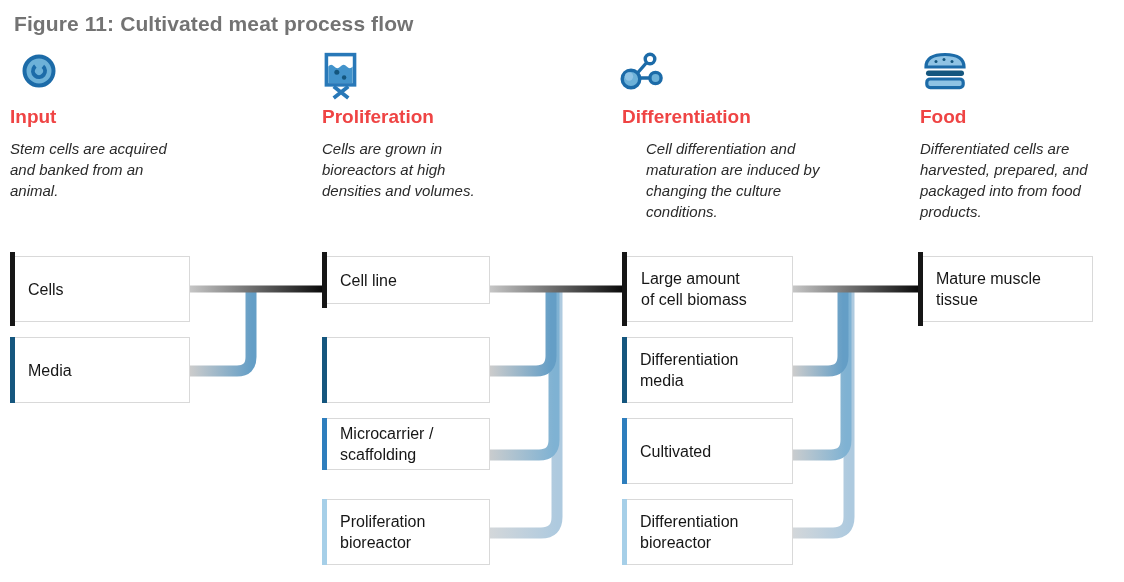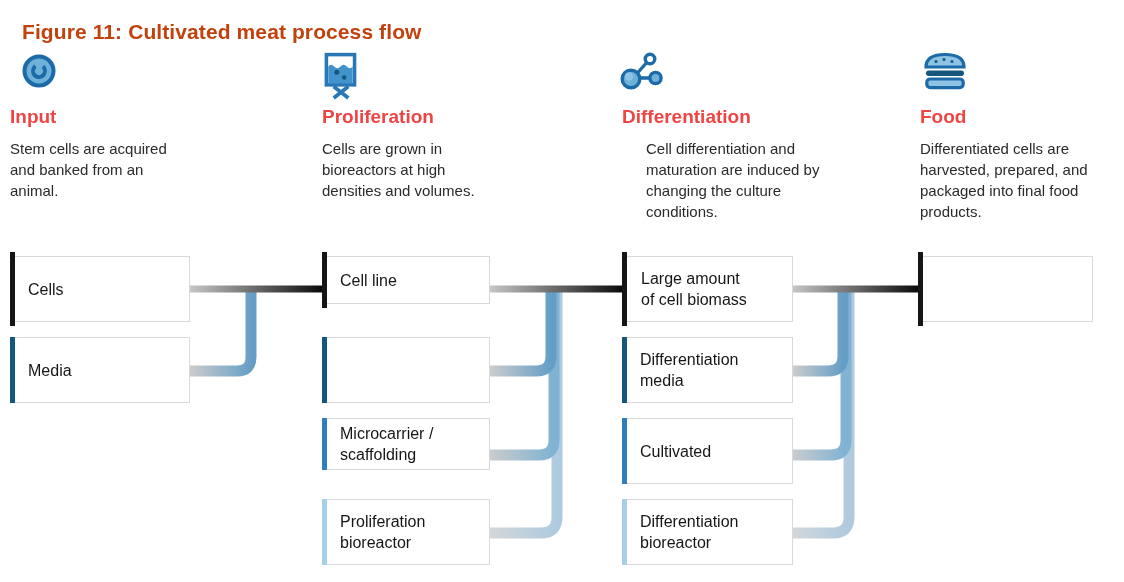--- a/index.html
+++ b/index.html
@@ -1,29 +1,29 @@
 <!DOCTYPE html>
 <html><head>
 <meta charset="utf-8">
 <style>
   html,body{margin:0;padding:0;background:#ffffff;}
   .canvas{
     position:relative;width:1124px;height:582px;background:#ffffff;
     font-family:"Liberation Sans",sans-serif;overflow:hidden;
   }
   .figure-title{
-    position:absolute;left:10px;top:8px;margin:12px;
-    font-size:21px;font-weight:700;color:#c2410c;letter-spacing:.1px;
+    position:absolute;left:10px;top:8px;margin:4px;
+    font-size:21px;font-weight:700;color:#737373;letter-spacing:.1px;
   }
   .stage-icon{position:absolute;top:52px;}
   .stage-heading{
     position:absolute;top:106px;margin:0;font-size:19px;font-weight:700;color:#ef4444;
   }
   .stage-desc{
-    position:absolute;top:138px;margin:0;font-size:15px;line-height:21px;color:#2a2a2a;
+    position:absolute;top:138px;margin:0;font-size:15px;line-height:21px;color:#2a2a2a;font-style:italic;
   }
   .connectors{position:absolute;left:0;top:0;z-index:1;}
   .box{
     position:absolute;z-index:2;background:#ffffff;border:1px solid #d9d9d9;
     display:flex;align-items:center;box-sizing:border-box;
   }
   .box .accent-bar{position:absolute;left:-1px;top:-1px;bottom:-1px;width:5px;}
   .box.row-first .accent-bar{top:-5px;bottom:-5px;}
   .accent-black .accent-bar{background:#161616;}
   .accent-dark-blue .accent-bar{background:#15567e;}
@@ -130,21 +130,21 @@
 
   <svg class="stage-icon" style="left:923px" width="44" height="40" viewBox="0 0 44 40">
     <path d="M3,15 Q3,2.5 22,2.5 Q41,2.5 41,15 Z" fill="#8fc3e4" stroke="#1c6ba8" stroke-width="3.2"></path>
     <circle cx="13" cy="9.5" r="1.5" fill="#14567e"></circle>
     <circle cx="21" cy="7.5" r="1.5" fill="#14567e"></circle>
     <circle cx="29" cy="9.5" r="1.5" fill="#14567e"></circle>
     <rect x="3" y="18.5" width="38" height="5.5" rx="2.7" fill="#14567e"></rect>
     <rect x="3.8" y="27" width="36.4" height="8.6" rx="3.4" fill="#8fc3e4" stroke="#1c6ba8" stroke-width="3.2"></rect>
   </svg>
   <h2 class="stage-heading" style="left:920px">Food</h2>
-  <p class="stage-desc" style="left:920px;width:180px">Differentiated cells are harvested, prepared, and packaged into final food products.</p>
+  <p class="stage-desc" style="left:920px;width:180px">Differentiated cells are harvested, prepared, and packaged into from food products.</p>
 
   <div class="box accent-dark-blue" style="left:10px;top:337px;width:180px;height:66px">
     <span class="accent-bar"></span>
     <span class="box-label">Media</span>
   </div>
   <div class="box row-first accent-black" style="left:10px;top:256px;width:180px;height:66px">
     <span class="accent-bar"></span>
     <span class="box-label">Cells</span>
   </div>
 
@@ -176,15 +176,16 @@
     <span class="accent-bar"></span>
     <span class="box-label">Cultivated</span>
   </div>
   <div class="box accent-light-blue" style="left:622px;top:499px;width:171px;height:66px">
     <span class="accent-bar"></span>
     <span class="box-label w-mid">Differentiation bioreactor</span>
   </div>
 
   <div class="box row-first accent-black" style="left:918px;top:256px;width:175px;height:66px">
     <span class="accent-bar"></span>
+    <span class="box-label w-mid">Mature muscle tissue</span>
   </div>
 
 </div>
 
 </body></html>

